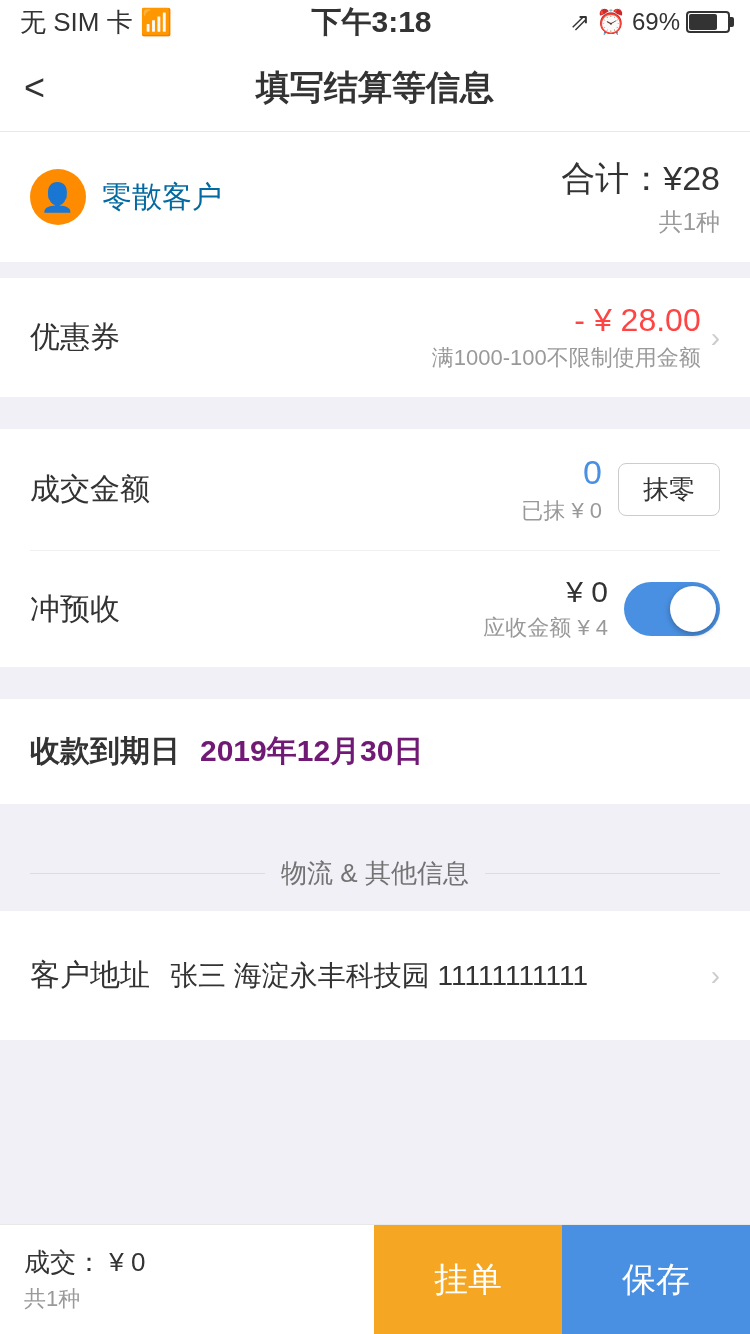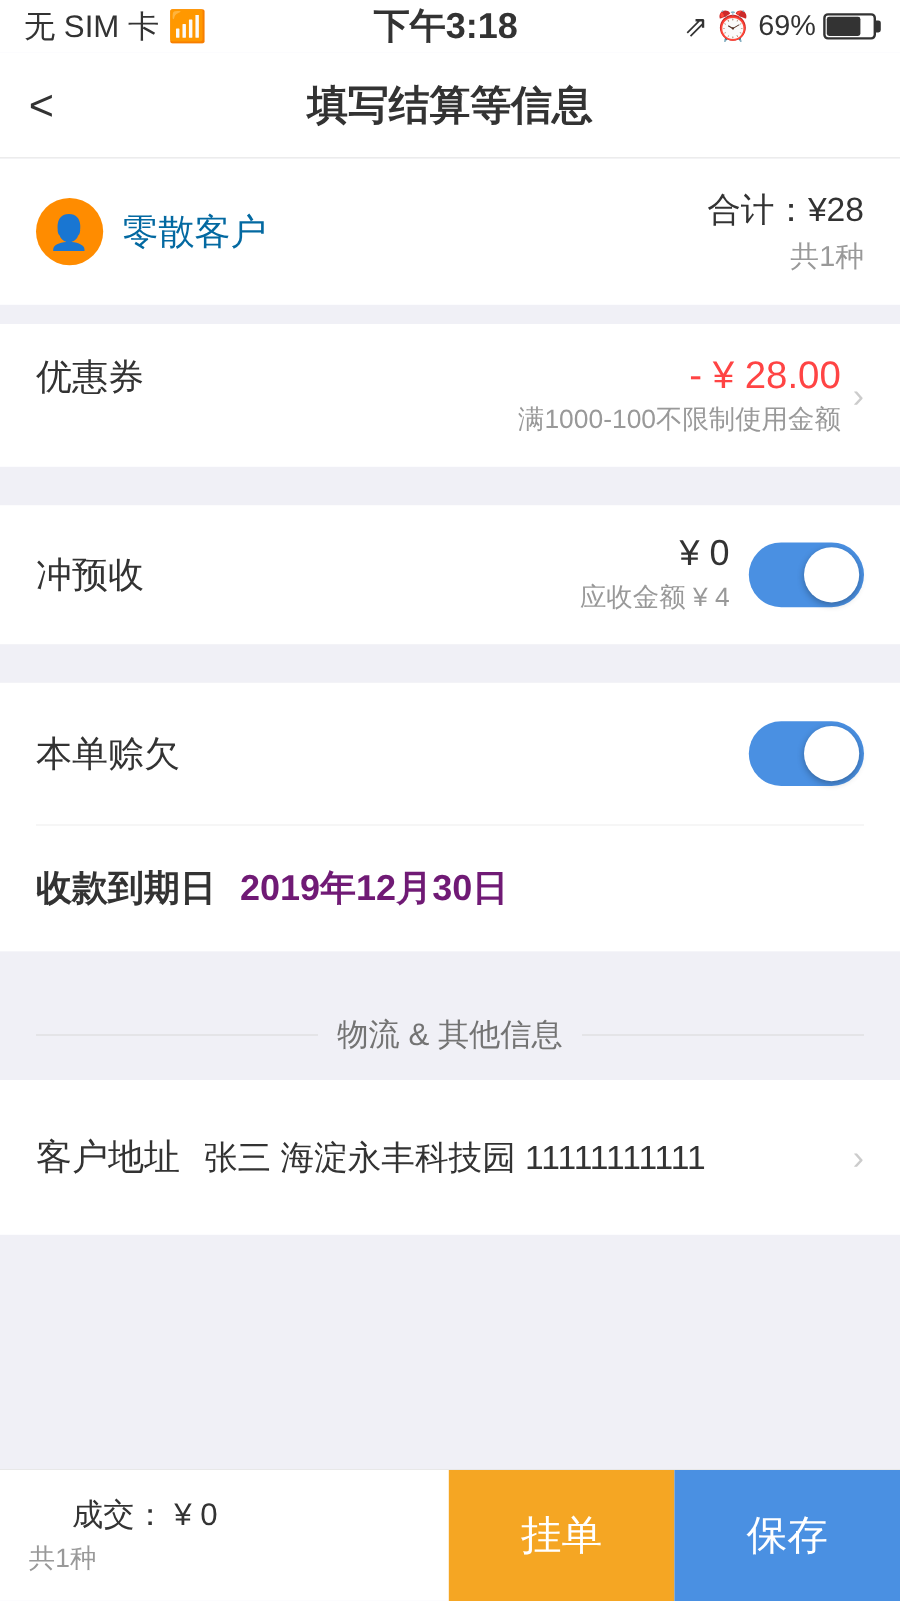--- a/index.html
+++ b/index.html
@@ -119,35 +119,35 @@
       font-size: 28px;
     }
     .customer-name {
       font-size: 30px;
       color: #0369a1;
     }
     .customer-right {
       text-align: right;
     }
     .customer-total {
-      font-size: 28px;
+      font-size: 34px;
       color: #333;
     }
     .customer-count {
       font-size: 24px;
       color: #999;
       margin-top: 4px;
     }
 
     
     .coupon-row {
       background: #fff;
       padding: 24px 30px;
       display: flex;
-      align-items: flex-start;
+      align-items: center;
       justify-content: space-between;
       margin-bottom: 16px;
       cursor: pointer;
     }
     .coupon-label {
       font-size: 30px;
       color: #333;
     }
     .coupon-right {
       display: flex;
@@ -365,21 +365,20 @@
       align-items: center;
       border-top: 1px solid #e8e8e8;
     }
     .bottom-summary {
       flex: 1;
       padding: 0 24px;
     }
     .bottom-summary-top {
       font-size: 26px;
       color: #333;
-      margin-left: 36px;
     }
     .bottom-summary-count {
       font-size: 22px;
       color: #999;
       margin-top: 4px;
     }
     .btn-pending {
       width: 188px;
       height: 110px;
       background: #f5a623;
@@ -451,44 +450,48 @@
         <div class="coupon-desc">满1000-100不限制使用金额</div>
       </div>
       <span class="chevron-right">›</span>
     </div>
   </div>
 
   <div class="section-separator"></div>
 
   <div class="amount-section">
 
+    <div class="amount-row">
+      <span class="amount-label">成交金额</span>
+      <div class="amount-right">
+        <div class="amount-value-block">
+          <div class="amount-value">0</div>
+          <div class="amount-sub">已抹  ¥ 0</div>
+        </div>
+        <button class="round-btn">抹零</button>
+      </div>
+    </div>
 
     <div class="amount-row">
       <span class="amount-label">冲预收</span>
       <div class="toggle-wrap">
         <div class="prepay-value-block">
           <div class="prepay-amount">¥ 0</div>
           <div class="prepay-sub">应收金额 ¥ 4</div>
         </div>
         <div class="toggle">
           <div class="toggle-knob"></div>
         </div>
       </div>
     </div>
   </div>
 
   <div class="section-separator"></div>
 
   <div class="debt-section">
-    <div class="debt-row">
-      <span class="debt-label">本单赊欠</span>
-      <div class="toggle">
-        <div class="toggle-knob"></div>
-      </div>
-    </div>
     <div class="due-date-row">
       <span class="due-date-label">收款到期日</span>
       <span class="due-date-value">2019年12月30日</span>
     </div>
   </div>
 
   <div class="section-separator"></div>
 
   <div class="logistics-section">
     <div class="logistics-header">

